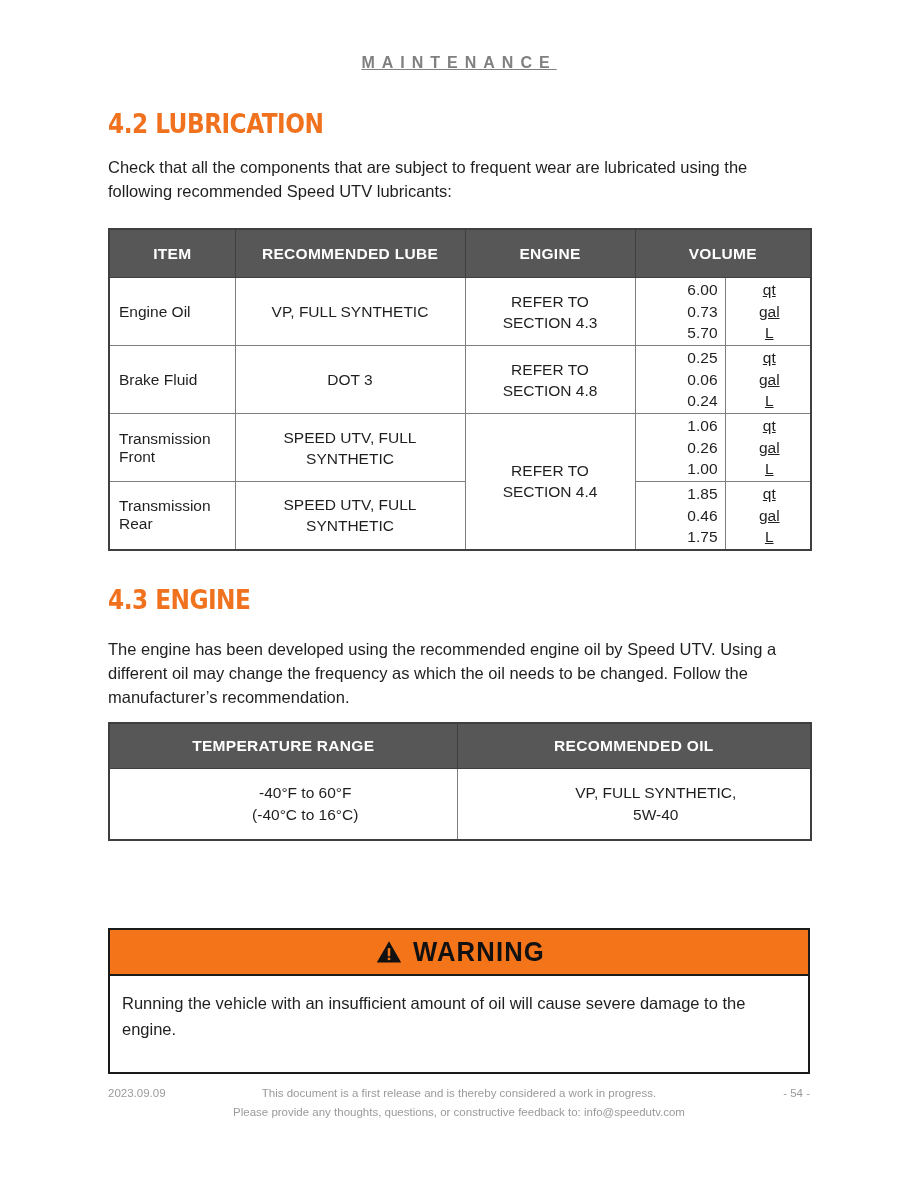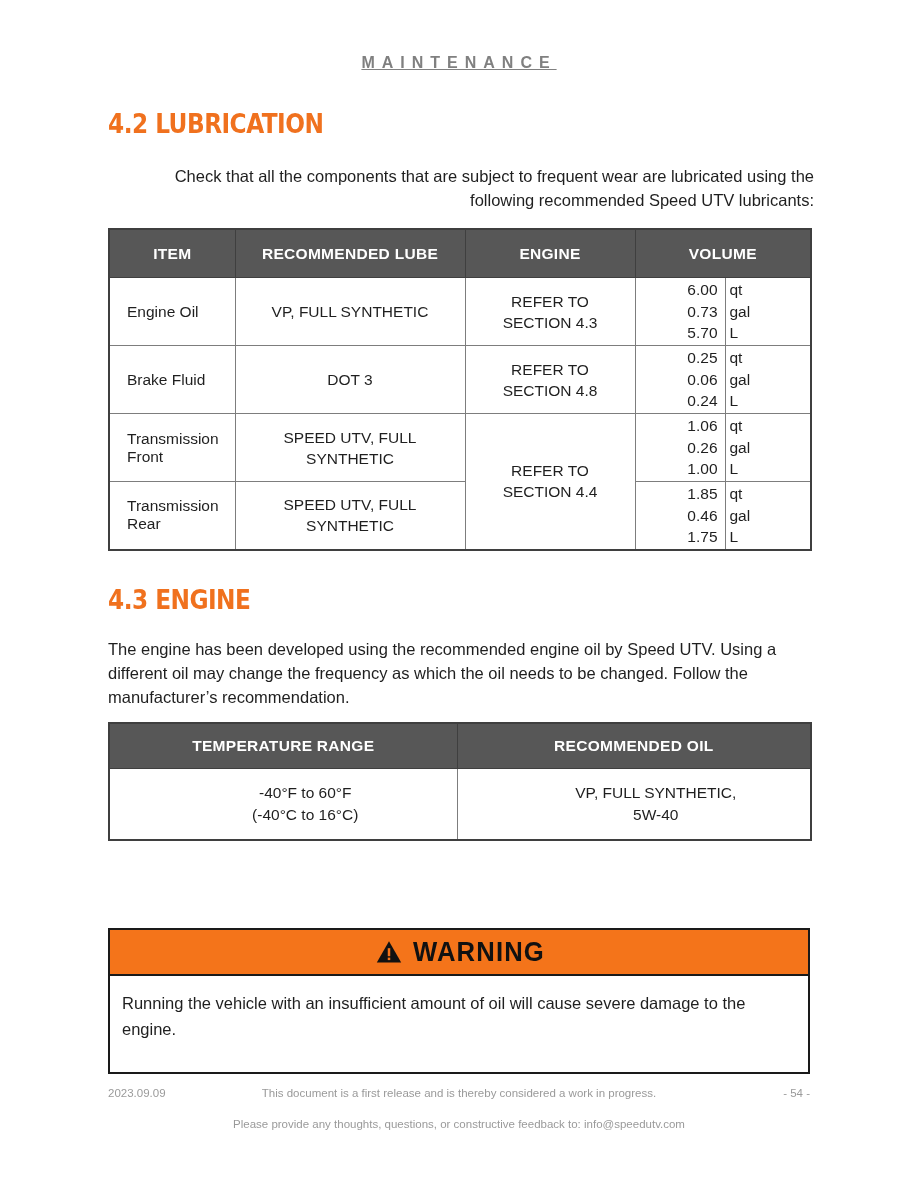--- a/index.html
+++ b/index.html
@@ -55,21 +55,21 @@
 
   
   .body-par {
     position: absolute;
     left: 108px;
     width: 706px;
     font-size: 16.5px;
     line-height: 24px;
     color: #1f1f1f;
   }
-  #par-lubrication { top: 164px; text-align: right; }
+  #par-lubrication { top: 155px; }
   #par-engine { top: 637px; }
 
   
   .doc-table {
     position: absolute;
     border-collapse: collapse;
     table-layout: fixed;
     background: #ffffff;
   }
   .doc-table th {
@@ -93,39 +93,40 @@
   }
 
   
   #table-lubrication {
     left: 108px;
     top: 228px;
     width: 702px;
   }
   #table-lubrication th { height: 45px; }
   #table-lubrication td.c-item {
-    padding-left: 17px;
+    padding-left: 9px;
     text-align: left;
   }
   #table-lubrication td.c-lube,
   #table-lubrication td.c-method {
     text-align: center;
     padding: 0 6px;
     line-height: 21px;
   }
   #table-lubrication td.c-vals {
     text-align: right;
     padding-right: 7px;
     line-height: 21.5px;
     border-right: 1px solid #7d7d7d;
   }
   #table-lubrication td.c-units {
-    text-align: left;
+    text-align: center;
     padding-left: 4px;
     line-height: 21.5px;
+    text-decoration: underline;
   }
   .rowline { display: block; }
 
   
   #table-engine-oil {
     left: 108px;
     top: 722px;
     width: 702px;
   }
   #table-engine-oil th { height: 42px; }
@@ -191,21 +192,21 @@
     line-height: 15px;
   }
   #footer .f-row1 {
     display: flex;
     justify-content: space-between;
     align-items: flex-start;
   }
   #footer .f-date { width: 120px; text-align: left; }
   #footer .f-mid  { flex: 1; text-align: center; }
   #footer .f-page { width: 120px; text-align: right; }
-  #footer .f-row2 { text-align: center; margin-top: 16px; }
+  #footer .f-row2 { text-align: center; margin-top: 4px; }
 </style>
 </head>
 <body>
 
 <div class="page">
 
   <div class="running-head">MAINTENANCE</div>
 
   <div id="heading-42" class="section-heading">4.2 LUBRICATION</div>
 

